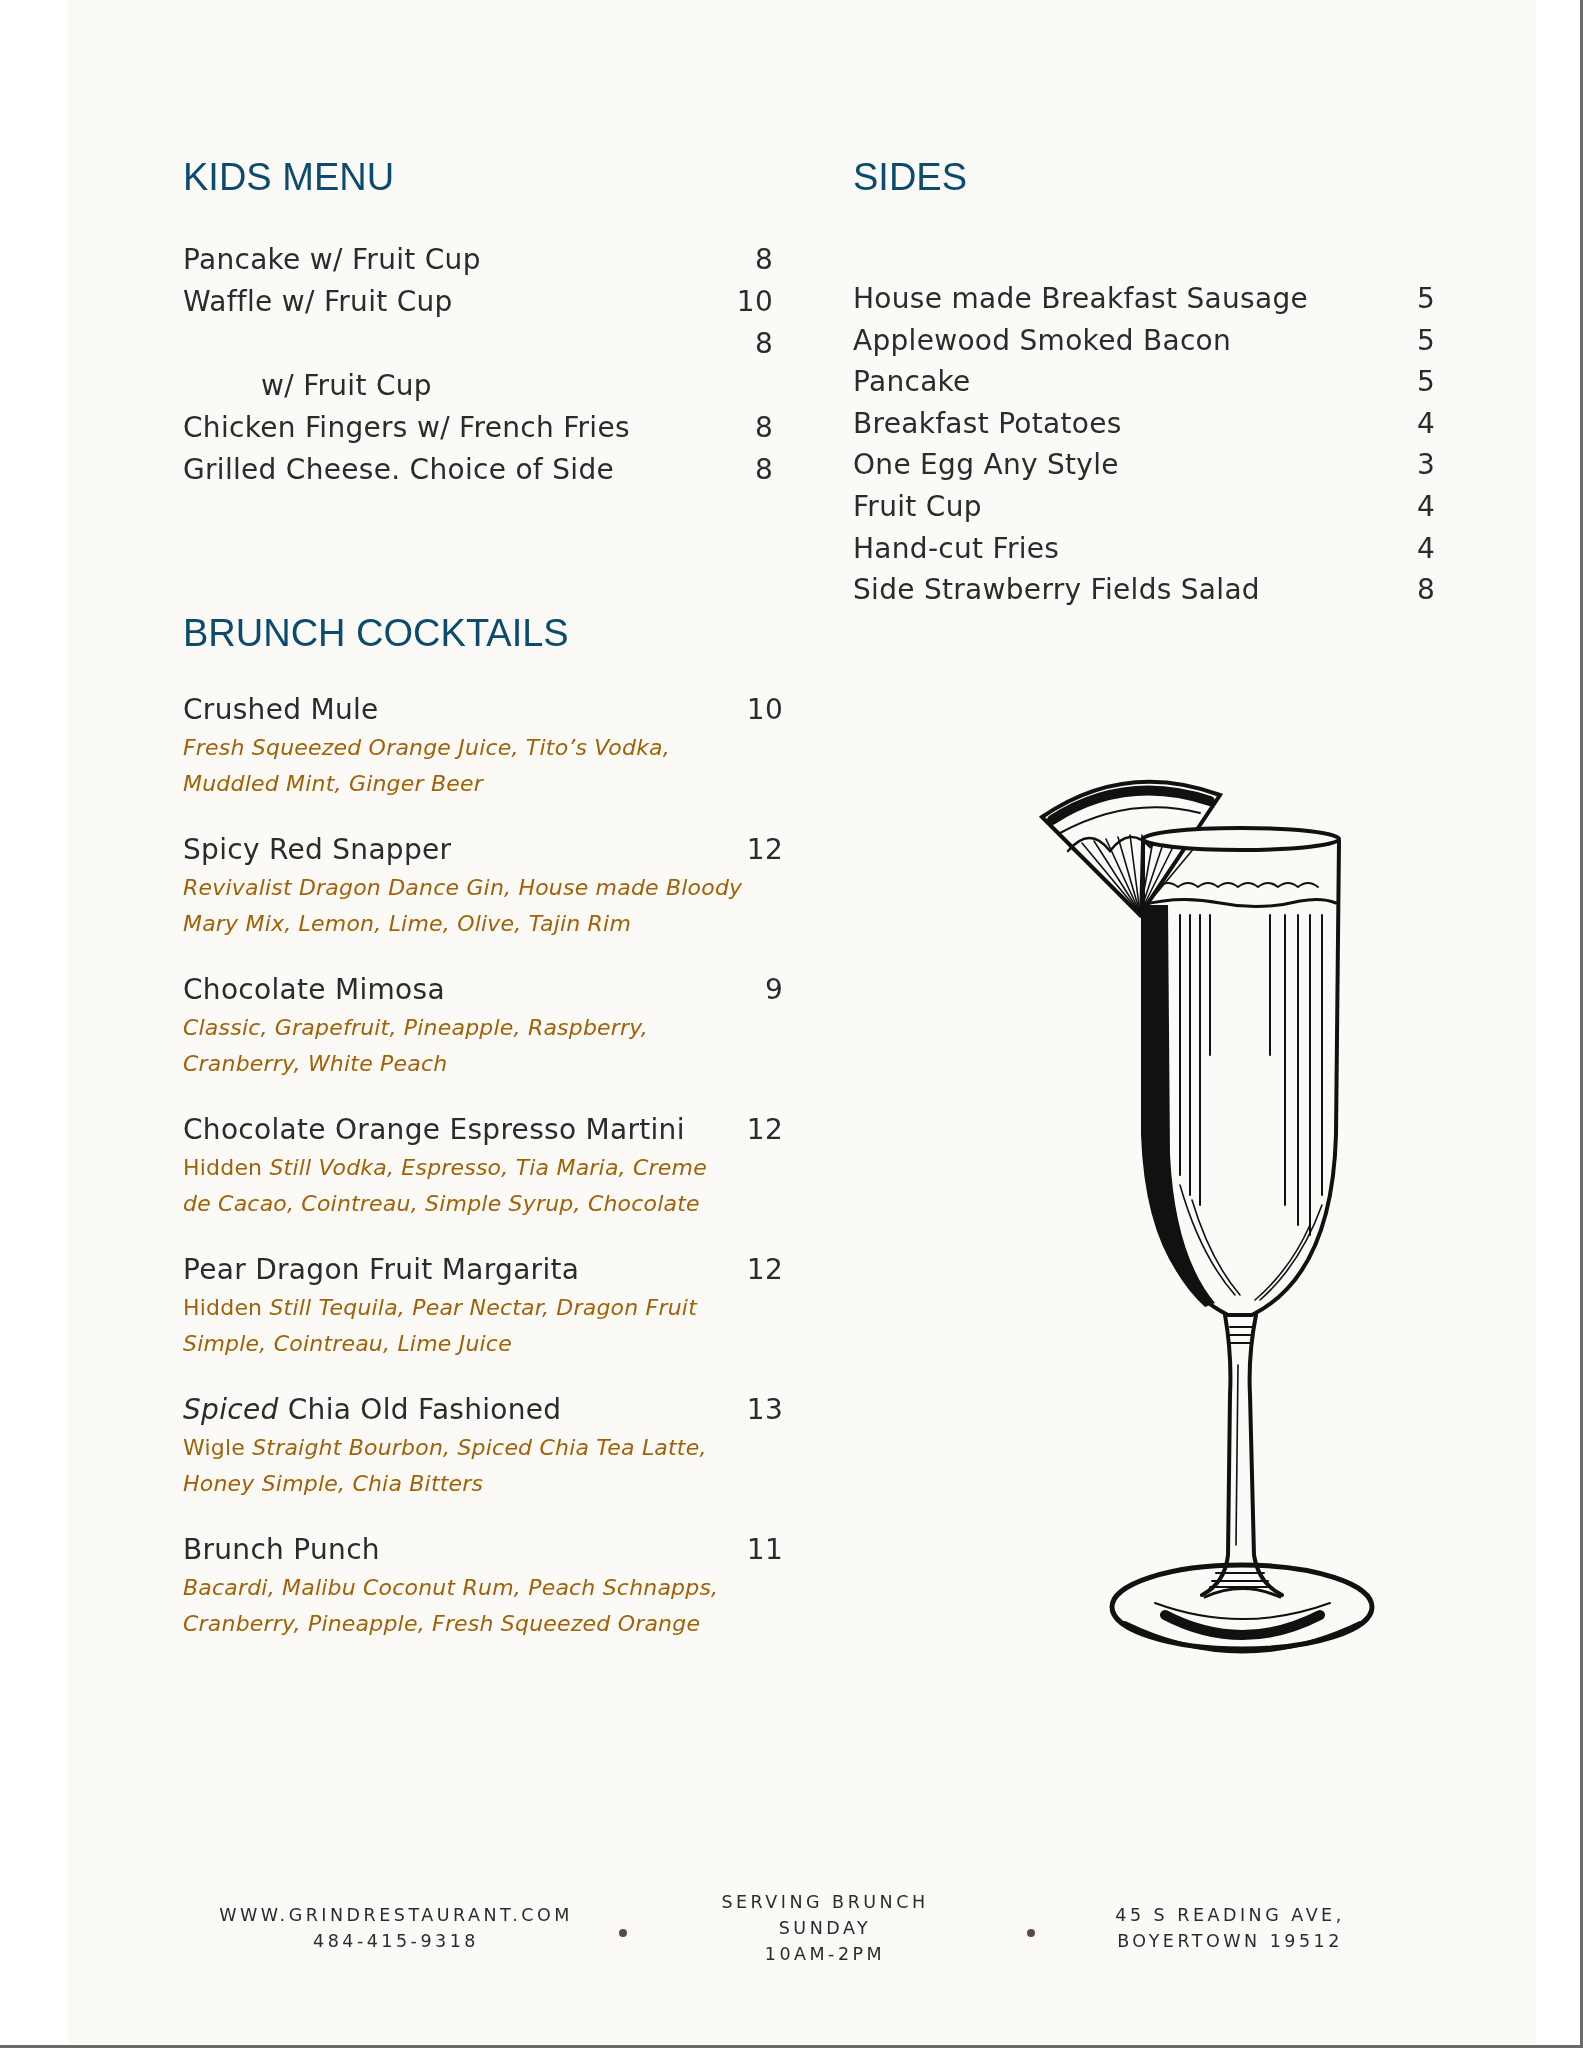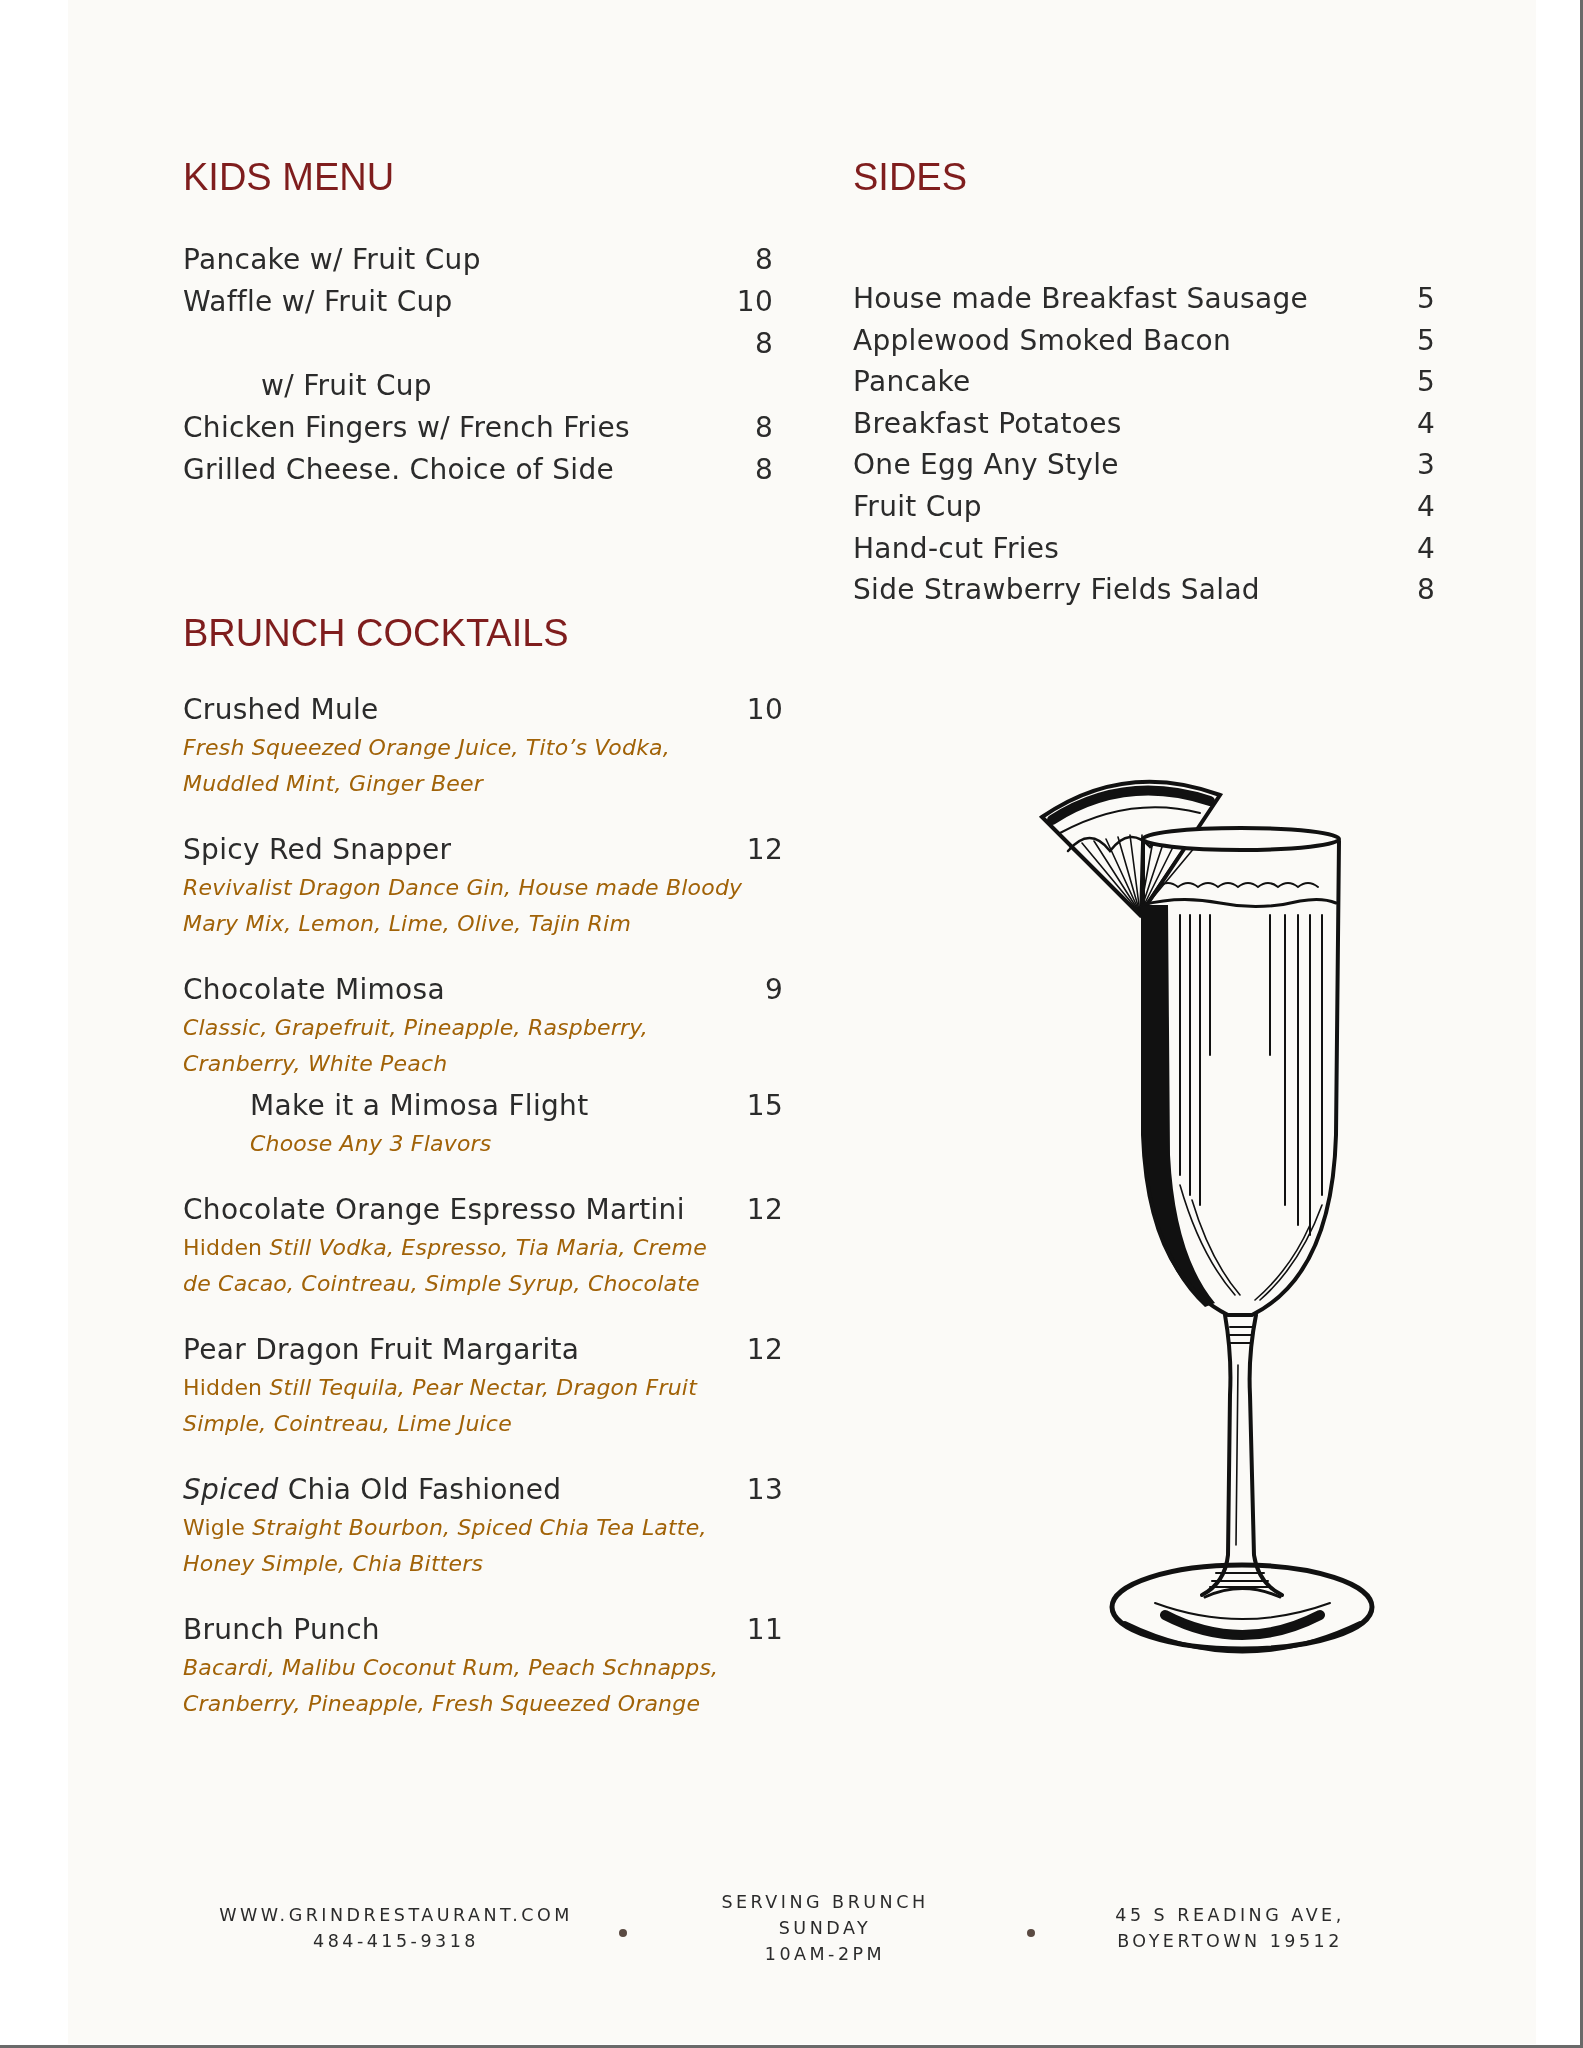--- a/index.html
+++ b/index.html
@@ -8,21 +8,21 @@
     font-family:"DejaVu Sans", sans-serif; color:#2b2b2b;
   }
   .page {
     position:absolute; left:68px; top:0; width:1468px; height:2044px; background:#fbfaf7;
   }
   .edge-right { position:absolute; left:1580px; top:0; width:3px; height:2048px; background:#6a6a6a; }
   .edge-bottom { position:absolute; left:0; top:2045px; width:1583px; height:3px; background:#6a6a6a; }
 
   .heading {
     position:absolute; font-family:"Liberation Sans", sans-serif; font-size:38px;
-    letter-spacing:0px; color:#7f1d1d; margin:0; font-weight:normal;
+    letter-spacing:0px; color:#0c4a6e; margin:0; font-weight:normal;
   }
   .list { position:absolute; }
   .row { position:relative; height:42px; font-size:28px; line-height:42px; white-space:nowrap; font-family:"DejaVu Sans", sans-serif; letter-spacing:0.3px; }
   .row .price { position:absolute; right:0; top:0; }
   .row.cont { padding-left:78px; }
 
   .cocktails { position:absolute; left:183px; top:690px; width:600px; }
   .drink { margin-bottom:28px; }
   .drink .name-row { position:relative; font-size:28px; line-height:40px; white-space:nowrap; letter-spacing:0.3px; }
   .drink .name-row .price { position:absolute; right:0; top:0; }
@@ -74,24 +74,20 @@
   </div>
   <div class="drink">
     <div class="name-row"><span>Spicy Red Snapper</span><span class="price">12</span></div>
     <div class="desc">Revivalist Dragon Dance Gin, House made Bloody</div>
     <div class="desc">Mary Mix, Lemon, Lime, Olive, Tajin Rim</div>
   </div>
   <div class="drink">
     <div class="name-row"><span>Chocolate Mimosa</span><span class="price">9</span></div>
     <div class="desc">Classic, Grapefruit, Pineapple, Raspberry,</div>
     <div class="desc">Cranberry, White Peach</div>
-    <div class="sub">
-      <div class="name-row"><span>Make it a Mimosa Flight</span><span class="price">15</span></div>
-      <div class="desc">Choose Any 3 Flavors</div>
-    </div>
   </div>
   <div class="drink">
     <div class="name-row"><span>Chocolate Orange Espresso Martini</span><span class="price">12</span></div>
     <div class="desc"><span class="up">Hidden</span><span> Still Vodka, Espresso, Tia Maria, Creme</span></div>
     <div class="desc">de Cacao, Cointreau, Simple Syrup, Chocolate</div>
   </div>
   <div class="drink">
     <div class="name-row"><span>Pear Dragon Fruit Margarita</span><span class="price">12</span></div>
     <div class="desc"><span class="up">Hidden</span><span> Still Tequila, Pear Nectar, Dragon Fruit</span></div>
     <div class="desc">Simple, Cointreau, Lime Juice</div>

